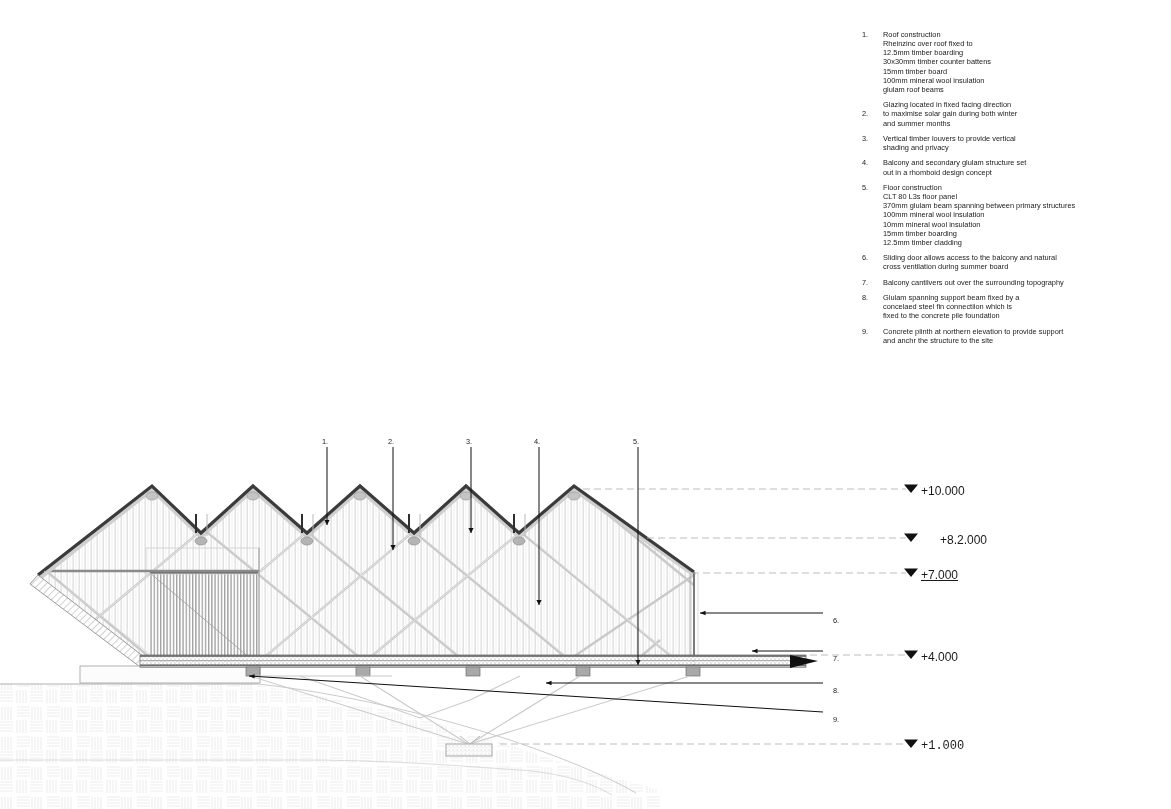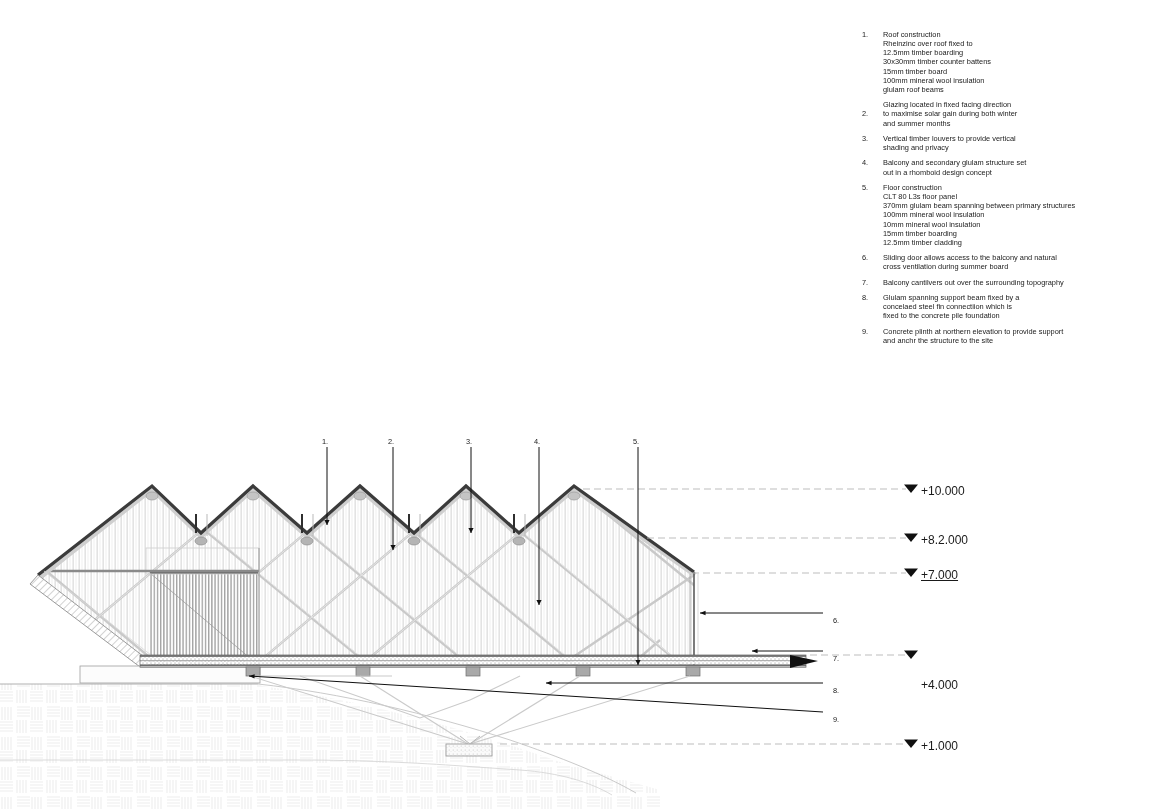--- a/index.html
+++ b/index.html
@@ -312,24 +312,24 @@
       </div>
       <div class="note">
         <div class="num">9.</div>
         <div class="body">Concrete plinth at northern elevation to provide support
 and anchr the structure to the site</div>
       </div>
     </div>
 
   <div id="levelLabels">
       <div class="lvl" style="left: 921px; top: 484px;">+10.000</div>
-      <div class="lvl" style="left: 921px; top: 533px;">+8.2.000</div>
+      <div class="lvl" style="left: 940px; top: 533px;">+8.2.000</div>
       <div class="lvl" style="left: 921px; top: 568px; text-decoration: underline;">+7.000</div>
-      <div class="lvl" style="left: 921px; top: 650px; margin-top: 28px;">+4.000</div>
-      <div class="lvl" style="left: 921px; top: 739px;">+1.000</div>
+      <div class="lvl" style="left: 921px; top: 650px;">+4.000</div>
+      <div class="lvl" style="left: 921px; top: 739px; font-family: Liberation Mono, monospace;">+1.000</div>
     </div>
   <div id="calloutNums">
       <div class="cnum" style="left: 322px; top: 437px;">1.</div>
       <div class="cnum" style="left: 388px; top: 437px;">2.</div>
       <div class="cnum" style="left: 466px; top: 437px;">3.</div>
       <div class="cnum" style="left: 534px; top: 437px;">4.</div>
       <div class="cnum" style="left: 633px; top: 437px;">5.</div>
       <div class="cnum" style="left: 833px; top: 616px;">6.</div>
       <div class="cnum" style="left: 833px; top: 654px;">7.</div>
       <div class="cnum" style="left: 833px; top: 686px;">8.</div>

